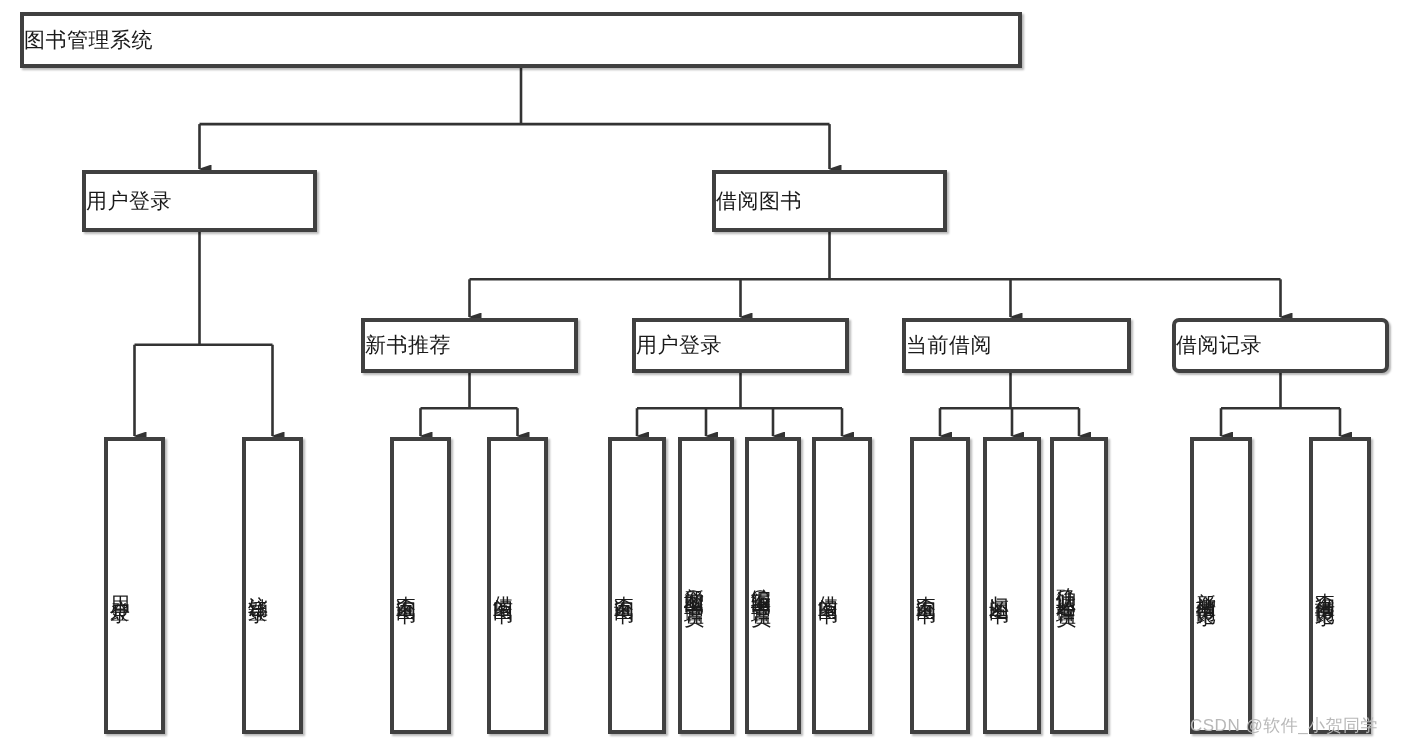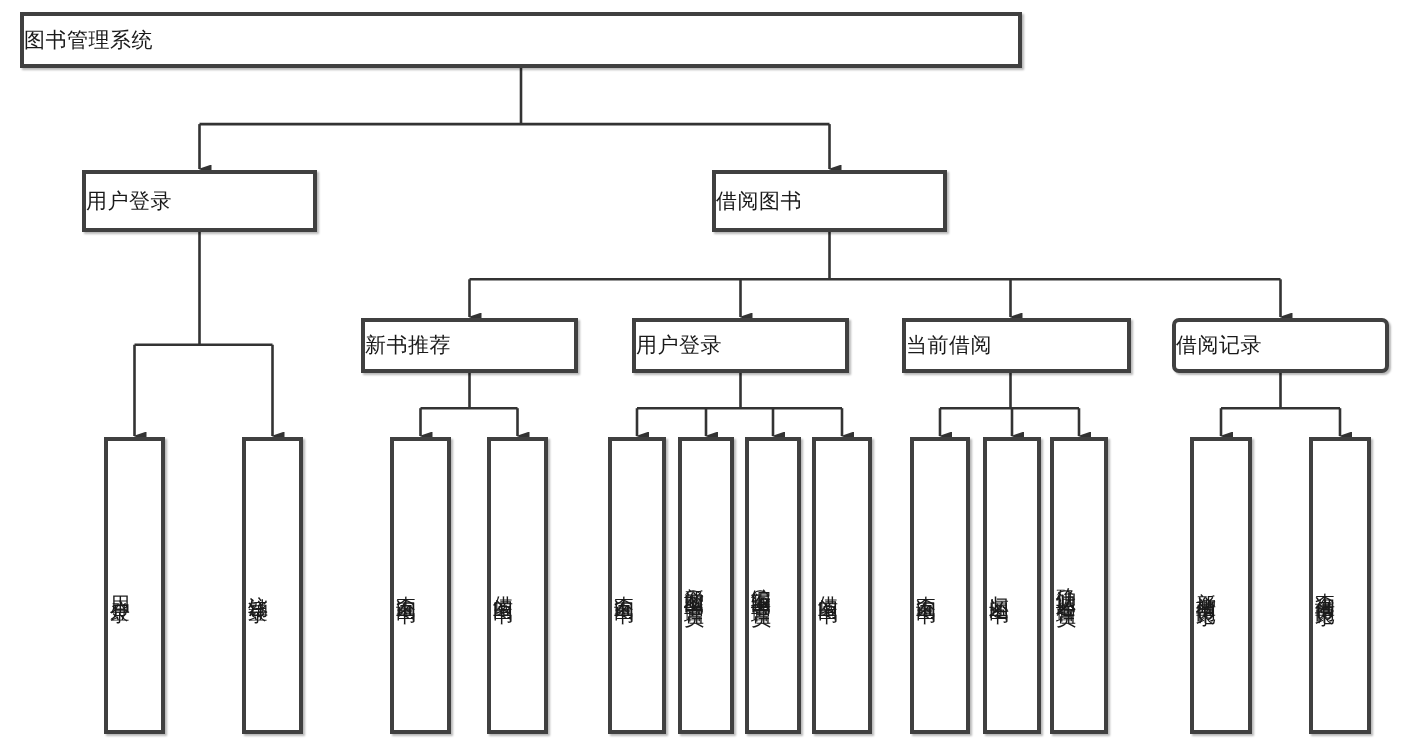--- a/index.html
+++ b/index.html
@@ -164,13 +164,14 @@
         <div class="node-label">确认归还（管理员）</div>
       </div>
       <div class="node-box vertical" style="left: 1190px; top: 437px; width: 62px; height: 297px;">
         <div class="node-label">新增借阅记录</div>
       </div>
       <div class="node-box vertical" style="left: 1309px; top: 437px; width: 62px; height: 297px;">
         <div class="node-label">查询借阅记录</div>
       </div>
     </div>
 
+  <div class="watermark" style="left:1190px; top:714px;">CSDN @软件_小贺同学</div>
 </div>
 
 </body></html>

